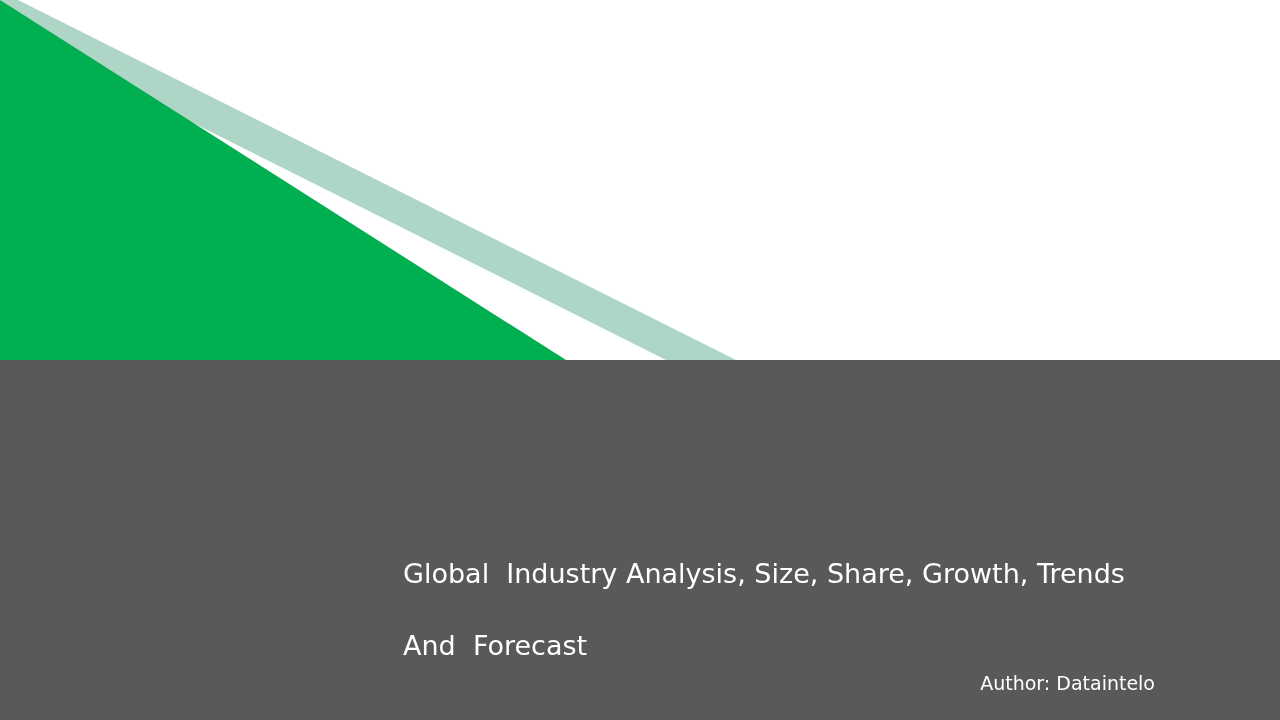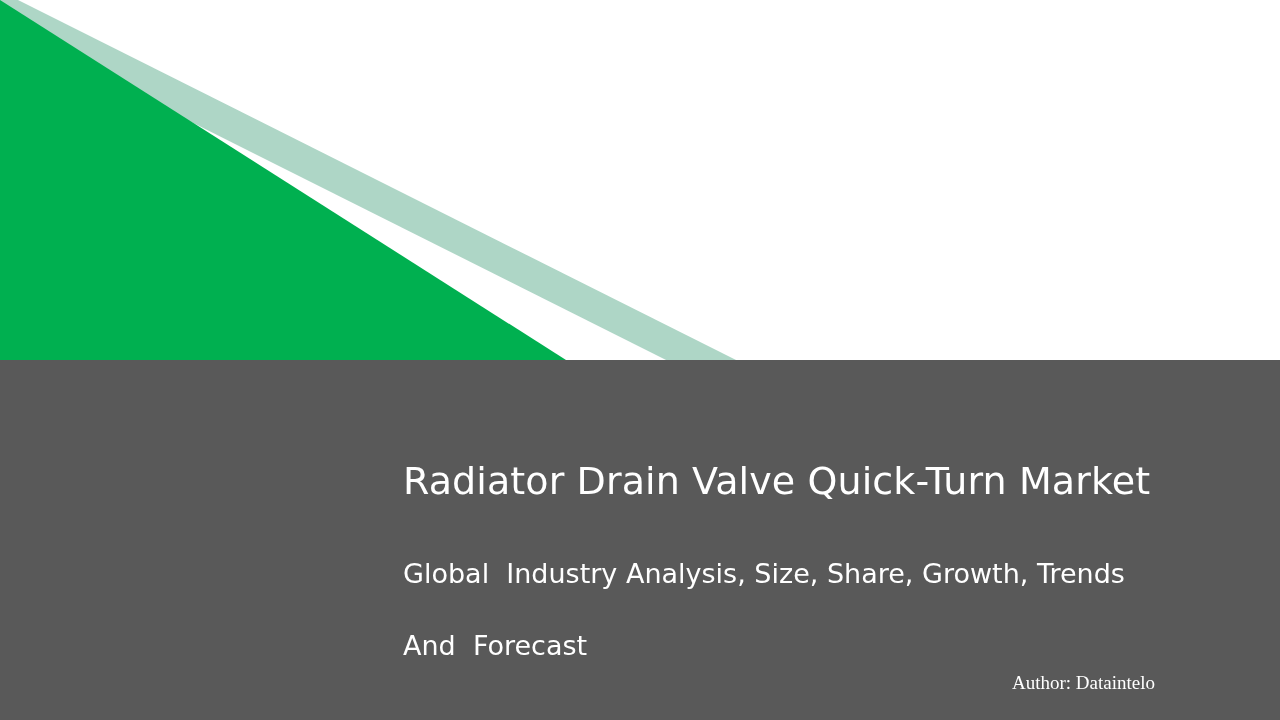--- a/index.html
+++ b/index.html
@@ -81,21 +81,20 @@
     position: absolute;
     left: 0;
     top: 312px;
     width: 752px;
     margin: 0;
     text-align: right;
     font-size: 19px;
     font-weight: 400;
     color: #ffffff;
     white-space: pre;
-    font-family: Liberation Serif, serif;
   }
 </style>
 </head>
 <body>
 
 <div id="cover">
 
   <svg id="decor" viewBox="0 0 1280 720" width="1280" height="720" preserveAspectRatio="none" xmlns="http://www.w3.org/2000/svg">
     <defs>
       <clipPath id="above-panel-clip">
@@ -106,20 +105,19 @@
     <g clip-path="url(#above-panel-clip)">
       <polygon points="18,0 760,372 690,372 -52,0" fill="#aed6c6"></polygon>
     </g>
 
     <polygon points="0,0 566,360 0,720" fill="#00b050"></polygon>
   </svg>
 
   <div id="panel"></div>
 
   <div id="textblock">
-    <h1 id="cover-title">Radiator Drain Valve Quick-Turn Market</h1>
 
     <p id="cover-subtitle">Global  Industry Analysis, Size, Share, Growth, Trends And  Forecast</p>
 
     <p id="cover-author">Author: Dataintelo</p>
   </div>
 
 </div>
 
 </body></html>

